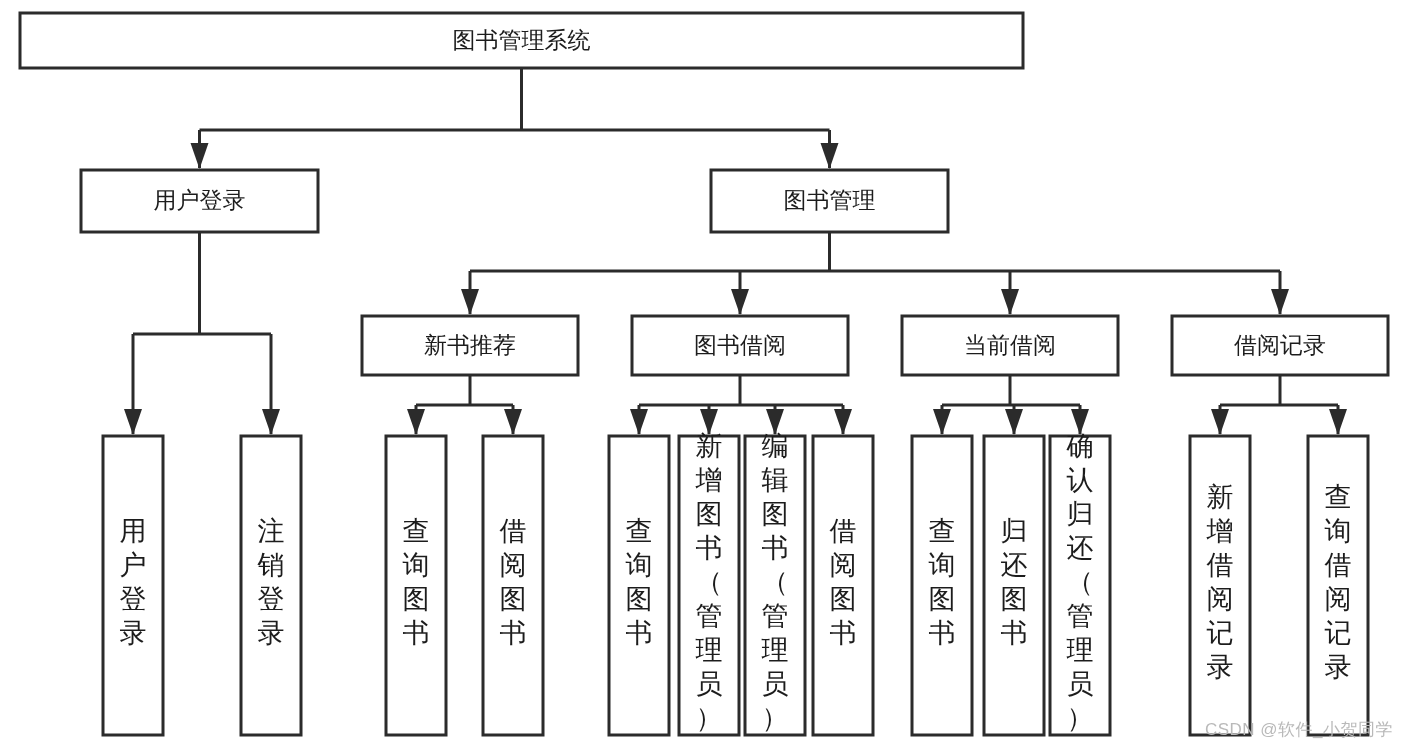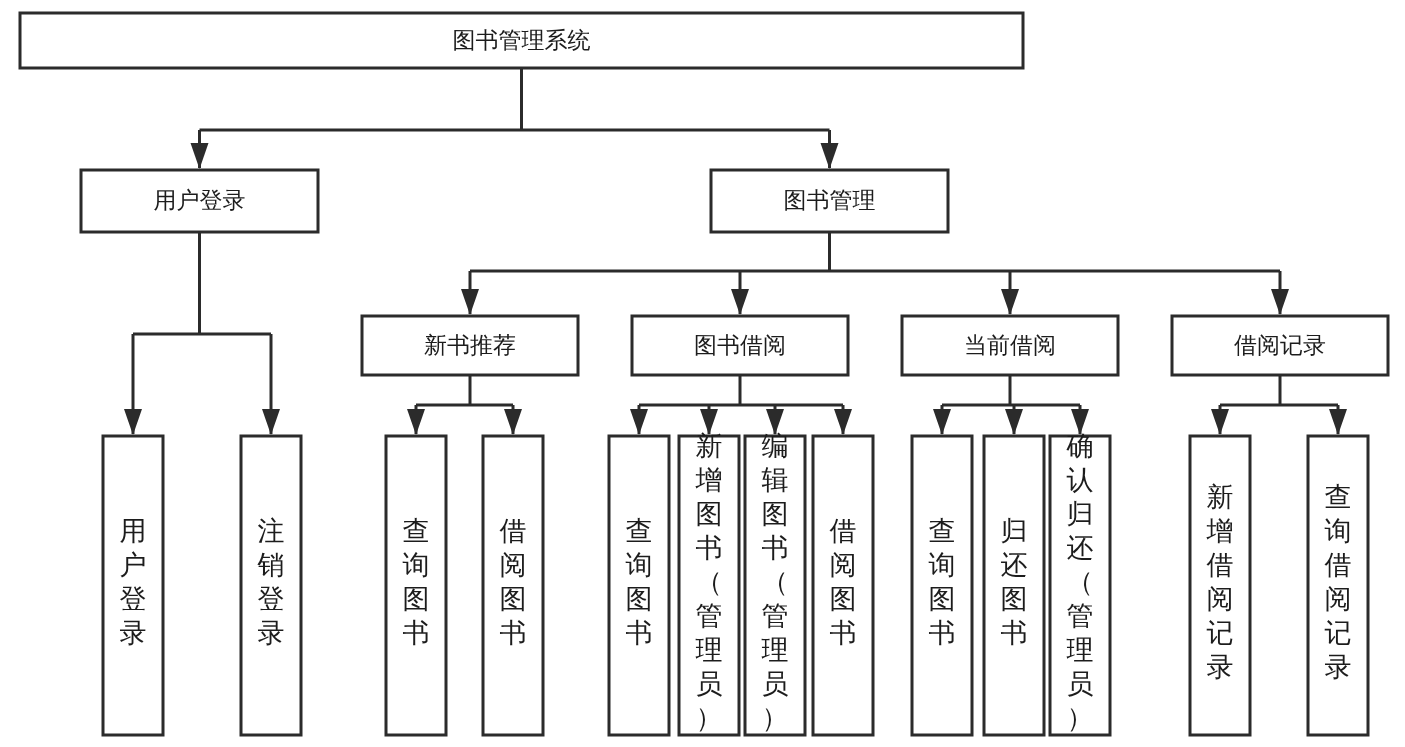--- a/index.html
+++ b/index.html
@@ -205,13 +205,14 @@
         <g>
           <rect x="1190" y="436" width="60" height="299" class="node-rect"></rect>
           <text x="1220" y="505.64" class="node-label-vert"><tspan x="1220" dy="0" class="vchar">新</tspan><tspan x="1220" dy="34" class="vchar">增</tspan><tspan x="1220" dy="34" class="vchar">借</tspan><tspan x="1220" dy="34" class="vchar">阅</tspan><tspan x="1220" dy="34" class="vchar">记</tspan><tspan x="1220" dy="34" class="vchar">录</tspan></text>
         </g>
         <g>
           <rect x="1308" y="436" width="60" height="299" class="node-rect"></rect>
           <text x="1338" y="505.64" class="node-label-vert"><tspan x="1338" dy="0" class="vchar">查</tspan><tspan x="1338" dy="34" class="vchar">询</tspan><tspan x="1338" dy="34" class="vchar">借</tspan><tspan x="1338" dy="34" class="vchar">阅</tspan><tspan x="1338" dy="34" class="vchar">记</tspan><tspan x="1338" dy="34" class="vchar">录</tspan></text>
         </g>
       </g>
   </svg>
+  <div class="watermark">CSDN @软件_小贺同学</div>
 </div>
 
 </body></html>

